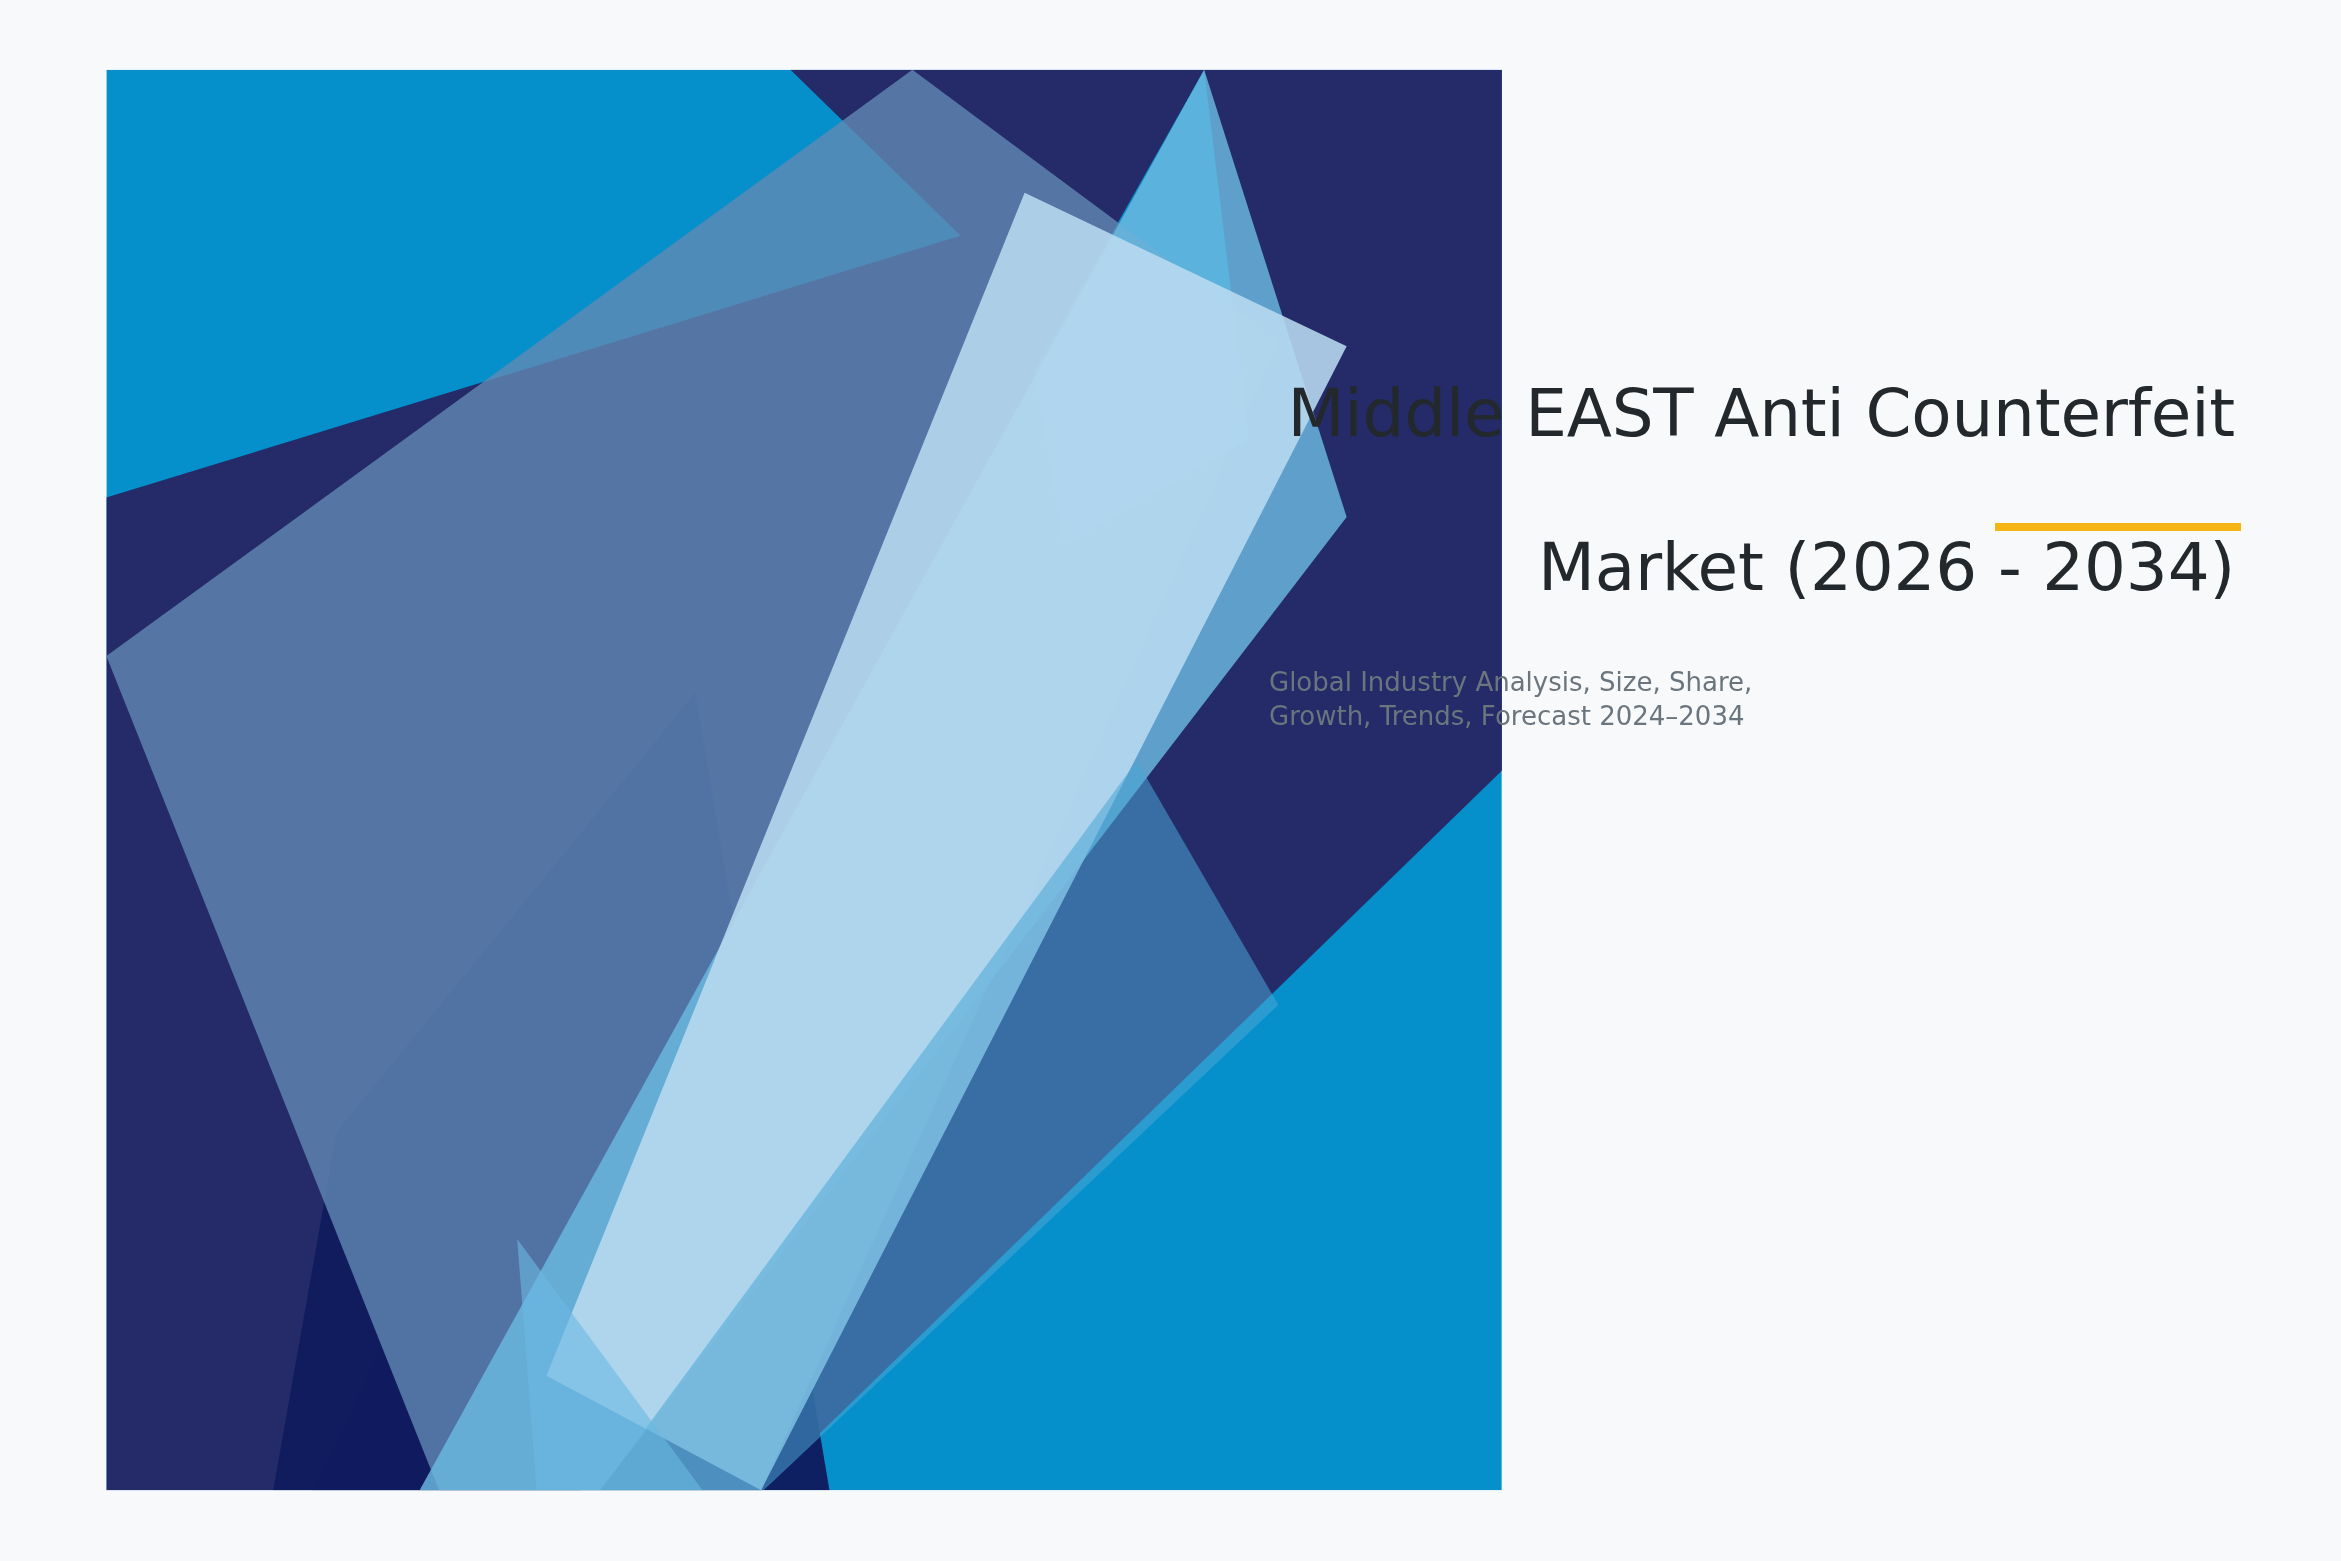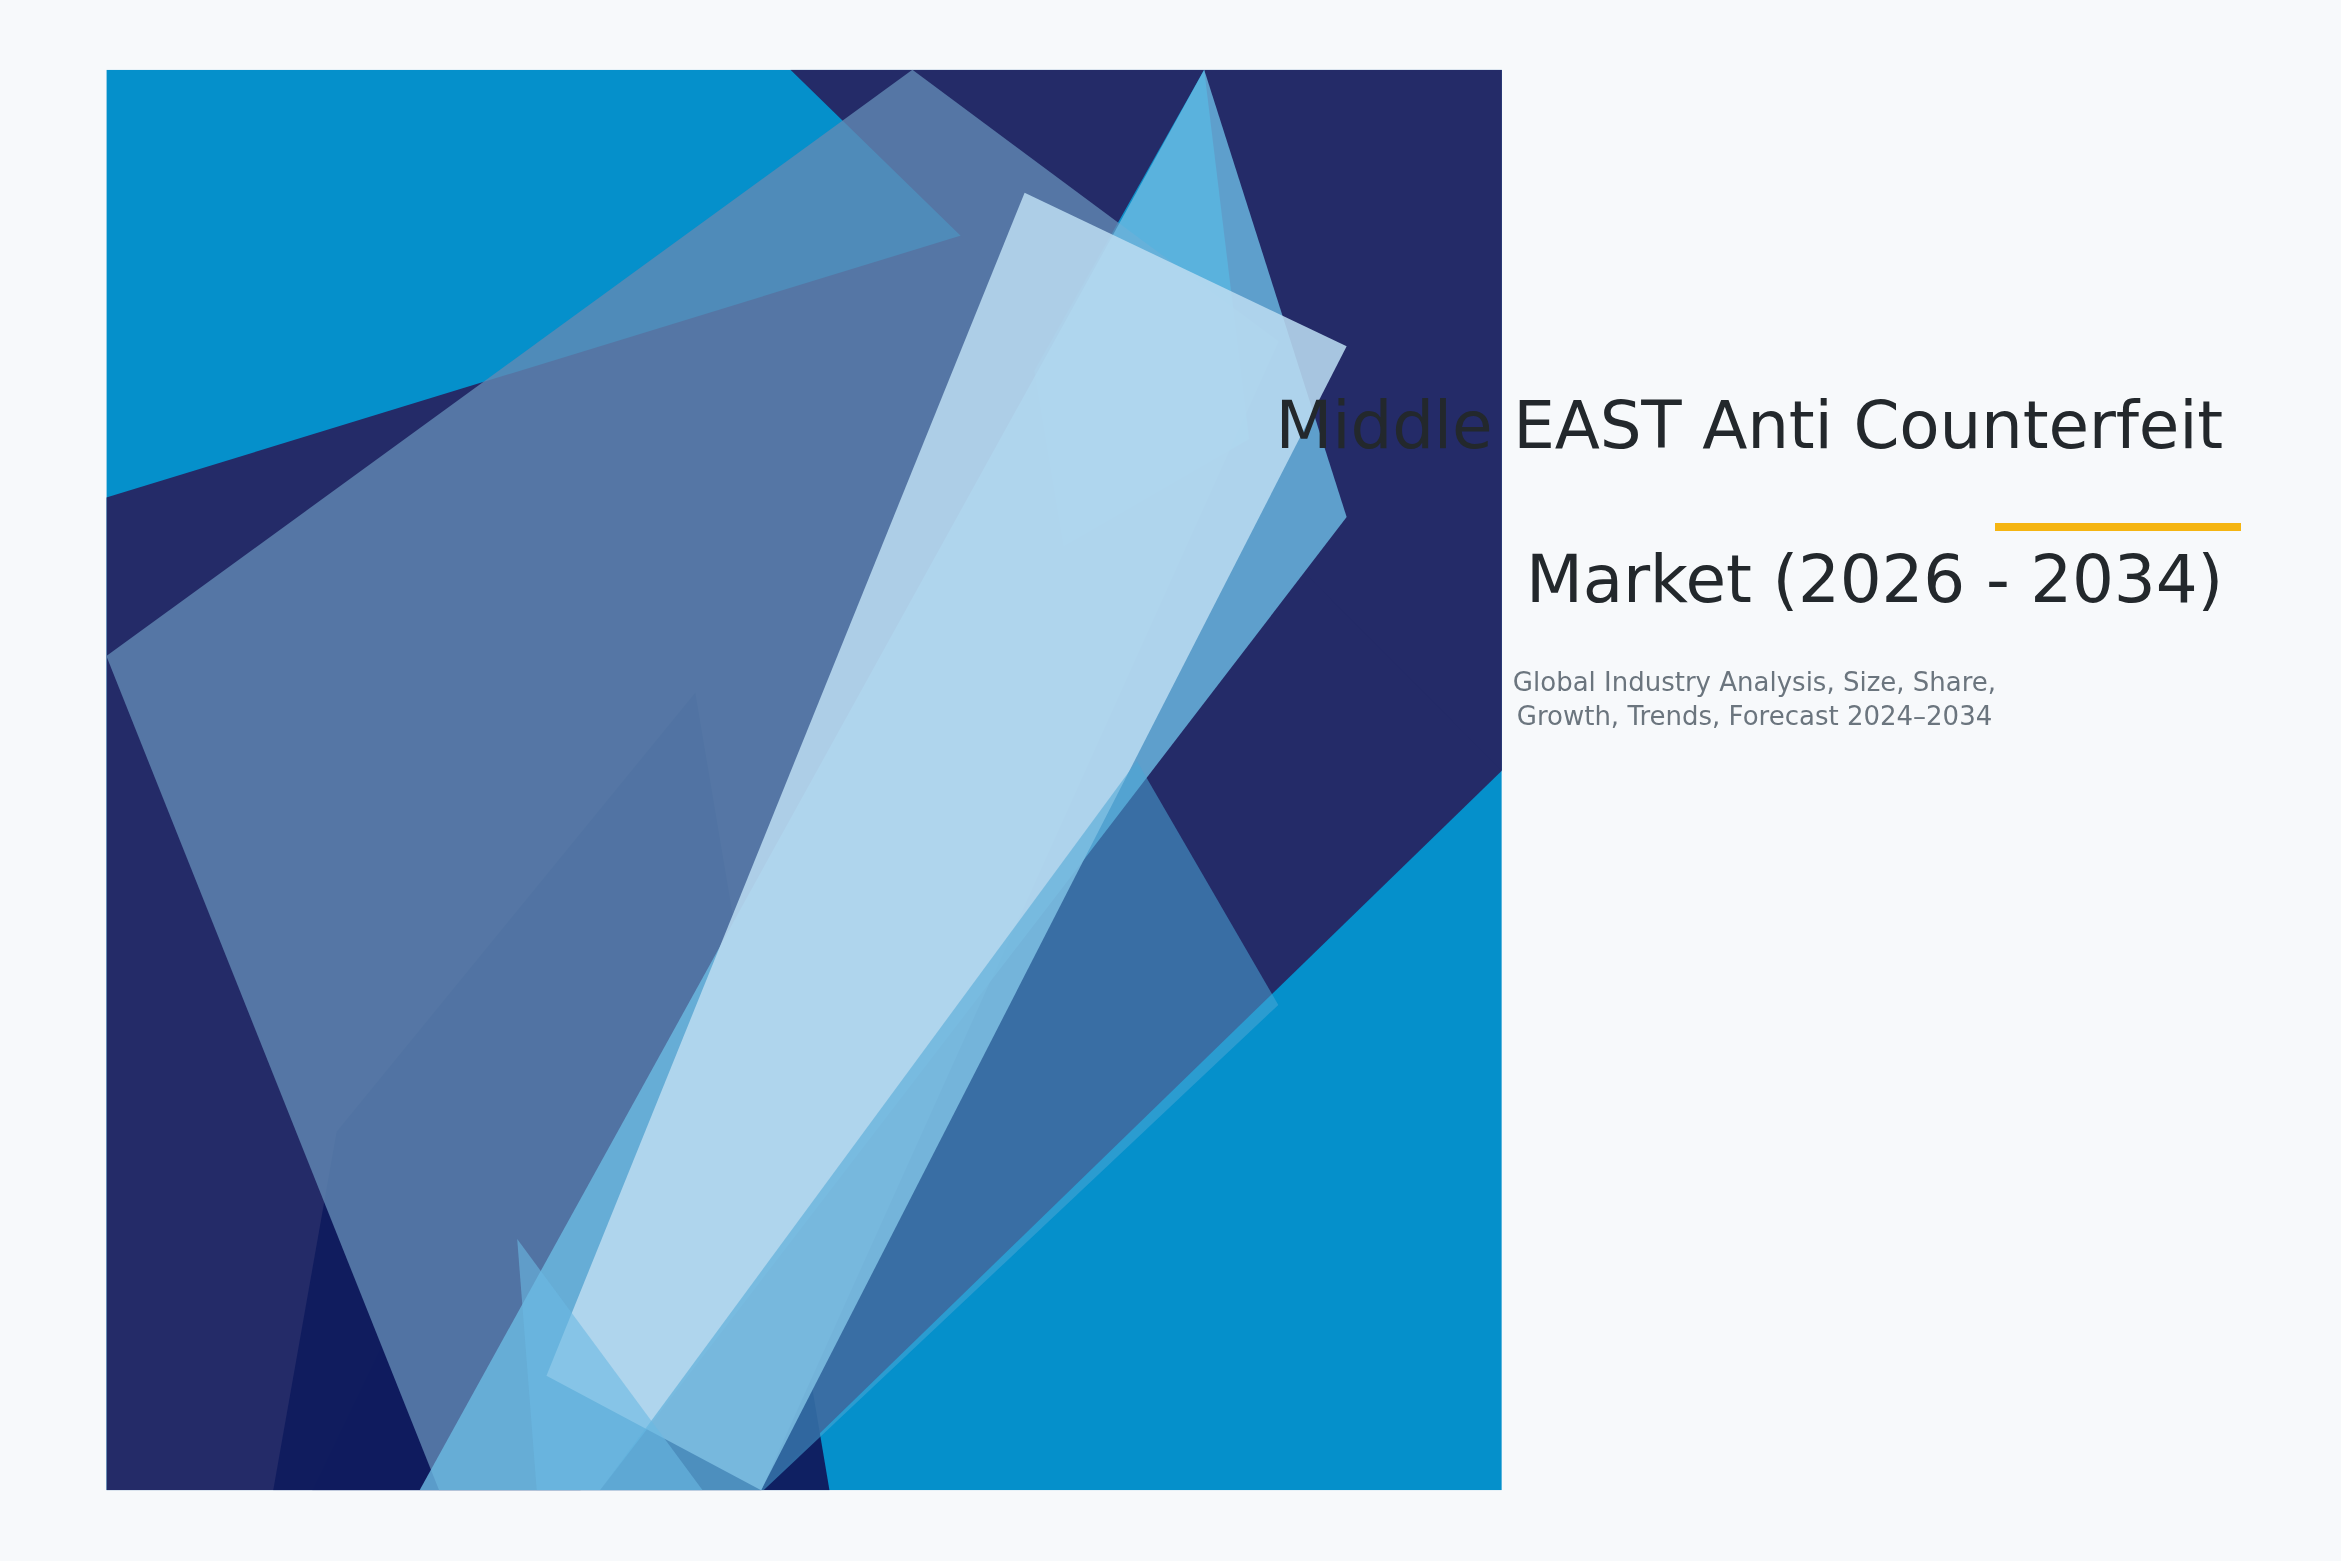--- a/index.html
+++ b/index.html
@@ -40,41 +40,41 @@
     z-index: 5;
   }
 
   .title {
     font-family: "DejaVu Sans", sans-serif;
     font-size: 66px;
     line-height: 1.17;
     font-weight: 400;
     color: #23282c;
     letter-spacing: -0.2px;
-    margin: 16px;
+    margin: 4px;
     position: relative;
     z-index: 2;
   }
 
   .highlight-bar {
     position: absolute;
     left: 1995px;
     top: 523px;
     width: 246px;
     height: 8.3px;
     background: #f5b512;
     z-index: 1;
   }
 
   .subtitle {
     position: absolute;
     left: 1269px;
     top: 665px;
     width: 971px;
-    text-align: center;
+    text-align: left;
     font-family: "DejaVu Sans", sans-serif;
     font-size: 26px;
     line-height: 1.32;
     font-weight: 400;
     color: #6b757e;
     z-index: 5;
   }
 </style>
 </head>
 <body>

